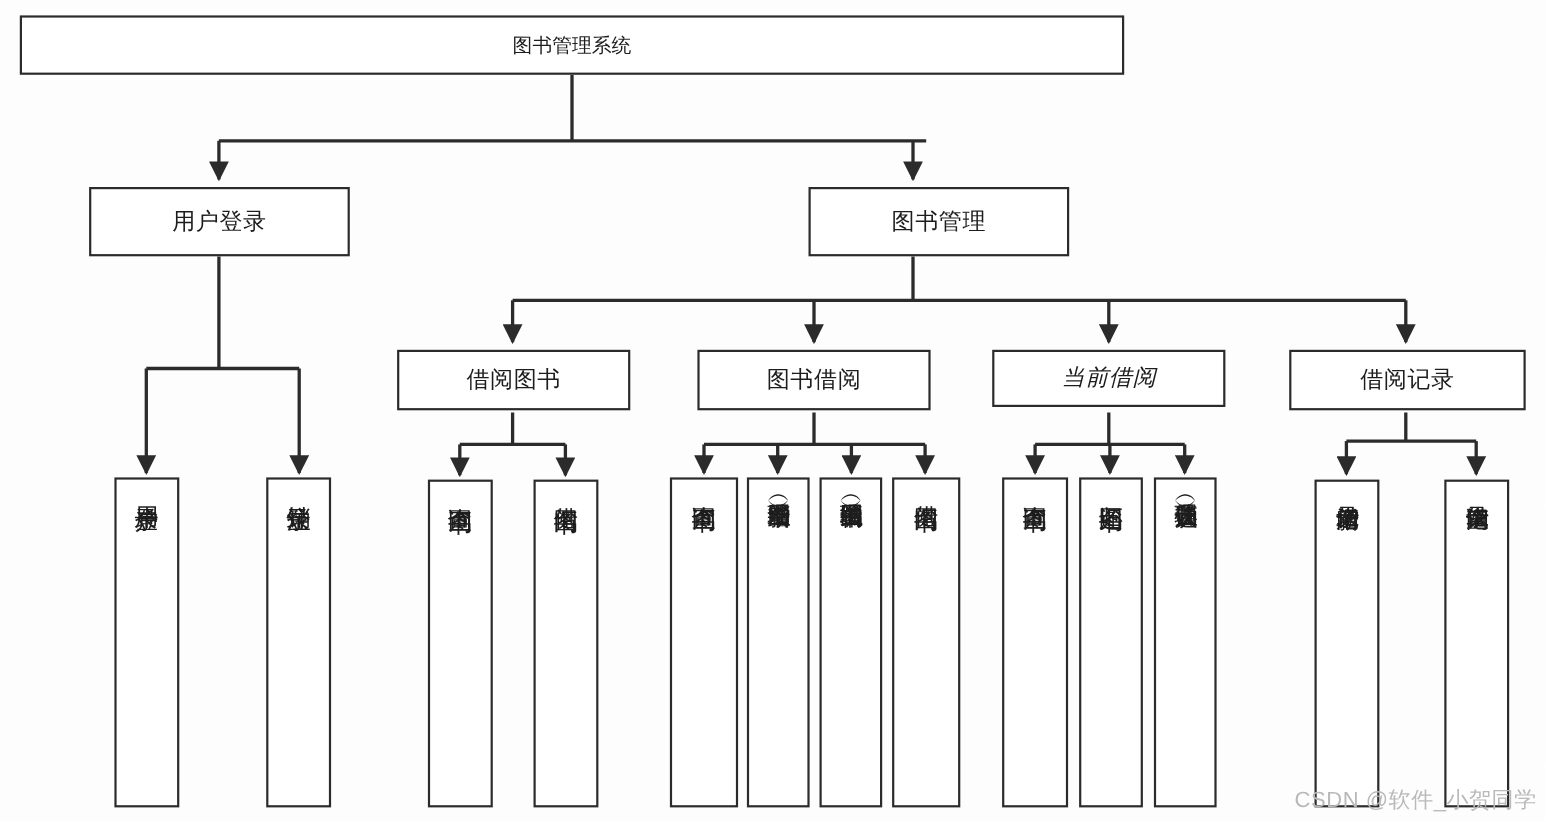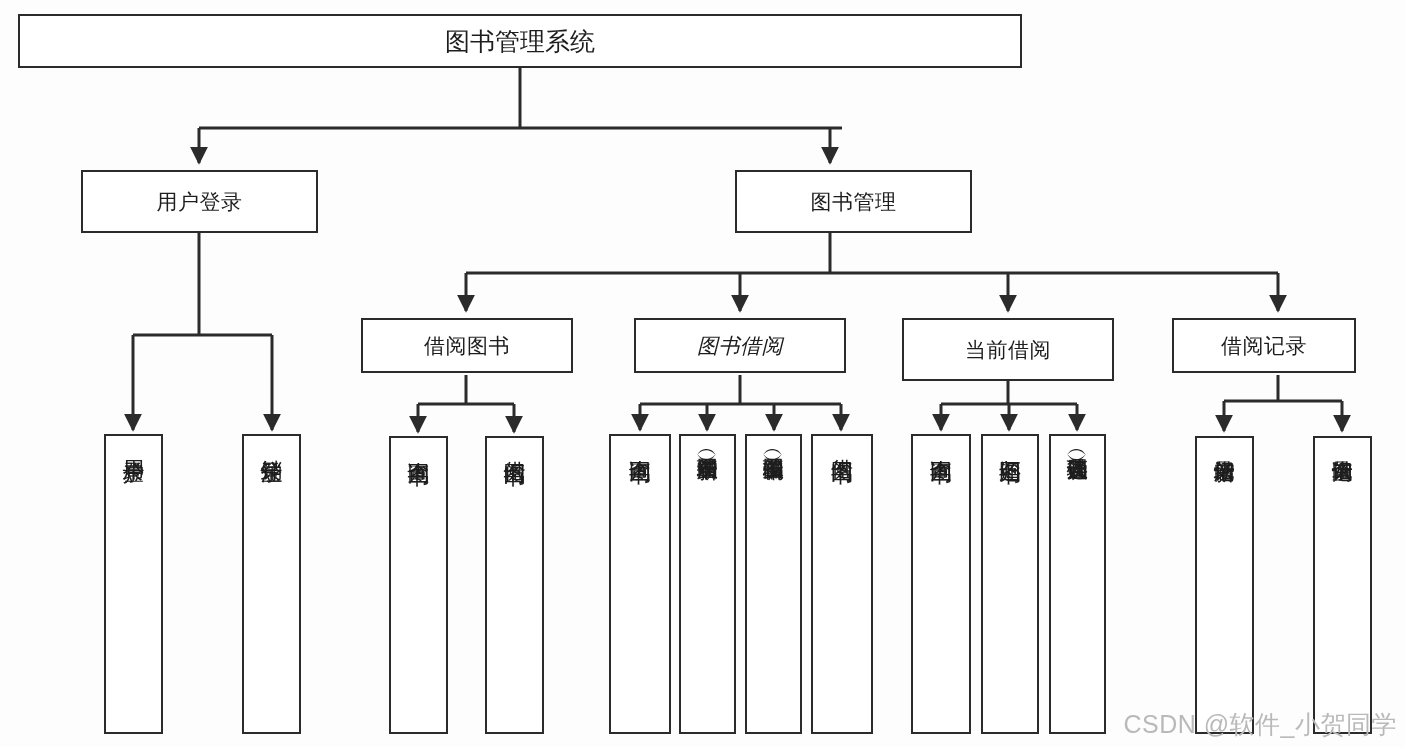--- a/index.html
+++ b/index.html
@@ -37,21 +37,21 @@
     color: #1d1d1d;
     text-align: center;
     z-index: 2;
   }
   .node.h {
     font-size: 21px;
     letter-spacing: 0.5px;
     line-height: 1.2;
   }
   .node.root {
-    font-size: 25px;
+    font-size: 18px;
   }
   .node.v {
     align-items: flex-start;
     justify-content: center;
     padding-top: 6px;
   }
   .vtext {
     writing-mode: vertical-rl;
     text-orientation: upright;
     font-size: 22px;
@@ -62,21 +62,21 @@
   }
   .vtext.tight {
     letter-spacing: 0px;
     line-height: 1.02;
     font-size: 21px;
   }
   .watermark {
     position: absolute;
     right: 8px;
     bottom: 6px;
-    font-size: 25px;
+    font-size: 20px;
     color: #b9b9b9;
     z-index: 5;
     white-space: nowrap;
     letter-spacing: 0.5px;
   }
 </style>
 </head>
 <body>
 
 <div id="canvas">
@@ -140,29 +140,29 @@
   </div>
 
   <div class="node h" style="left:711px; top:170px; width:237px; height:63px;margin-left:24px;">
     <span>图书管理</span>
   </div>
 
   <div class="node h" style="left:361px; top:318px; width:212px; height:55px;">
     <span>借阅图书</span>
   </div>
 
-  <div class="node h" style="left:634px; top:318px; width:212px; height:55px;font-style:italic;">
+  <div class="node h" style="left:634px; top:318px; width:212px; height:55px;">
     <span>图书借阅</span>
   </div>
 
-  <div class="node h" style="left:902px; top:318px; width:212px; height:63px;">
+  <div class="node h" style="left:902px; top:318px; width:212px; height:52px;font-style:italic;">
     <span>当前借阅</span>
   </div>
 
-  <div class="node h" style="left:1172px; top:318px; width:184px; height:55px;">
+  <div class="node h" style="left:1172px; top:318px; width:215px; height:55px;">
     <span>借阅记录</span>
   </div>
 
   <div class="node v" style="left:104px; top:434px; width:59px; height:300px;">
     <span class="vtext">用户登录</span>
   </div>
 
   <div class="node v" style="left:242px; top:434px; width:59px; height:300px;">
     <span class="vtext">注销登录</span>
   </div>

